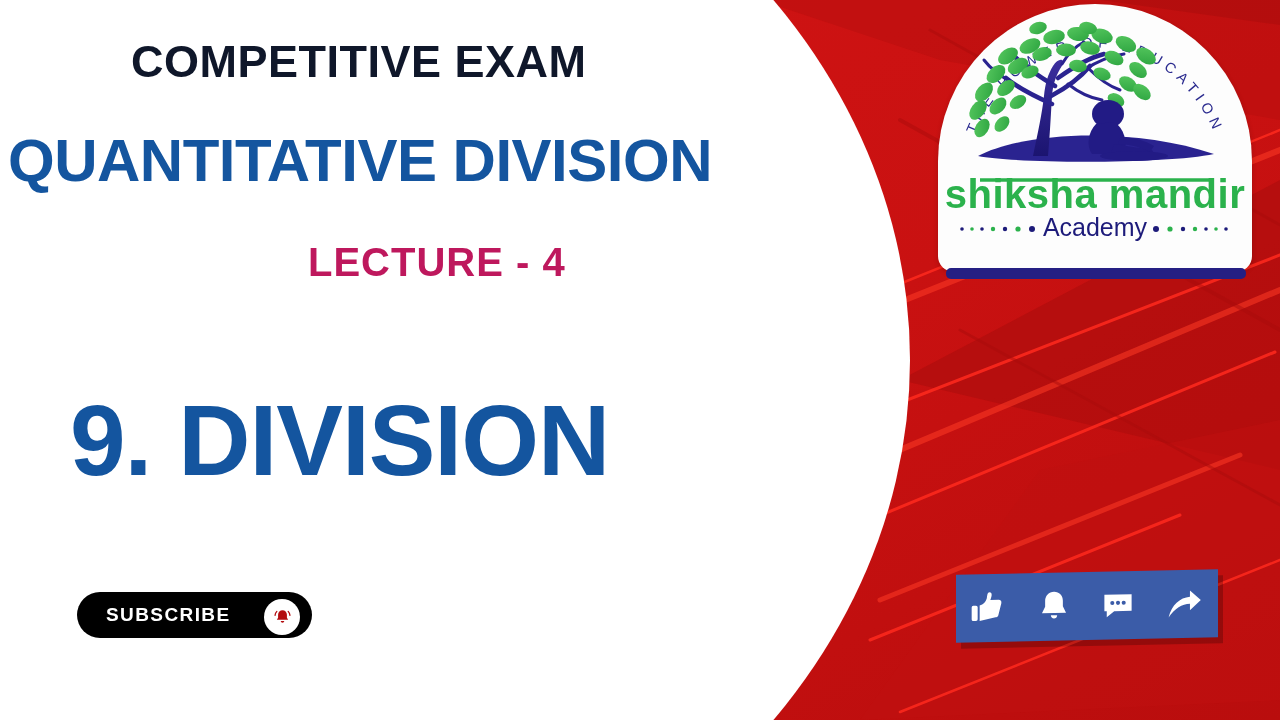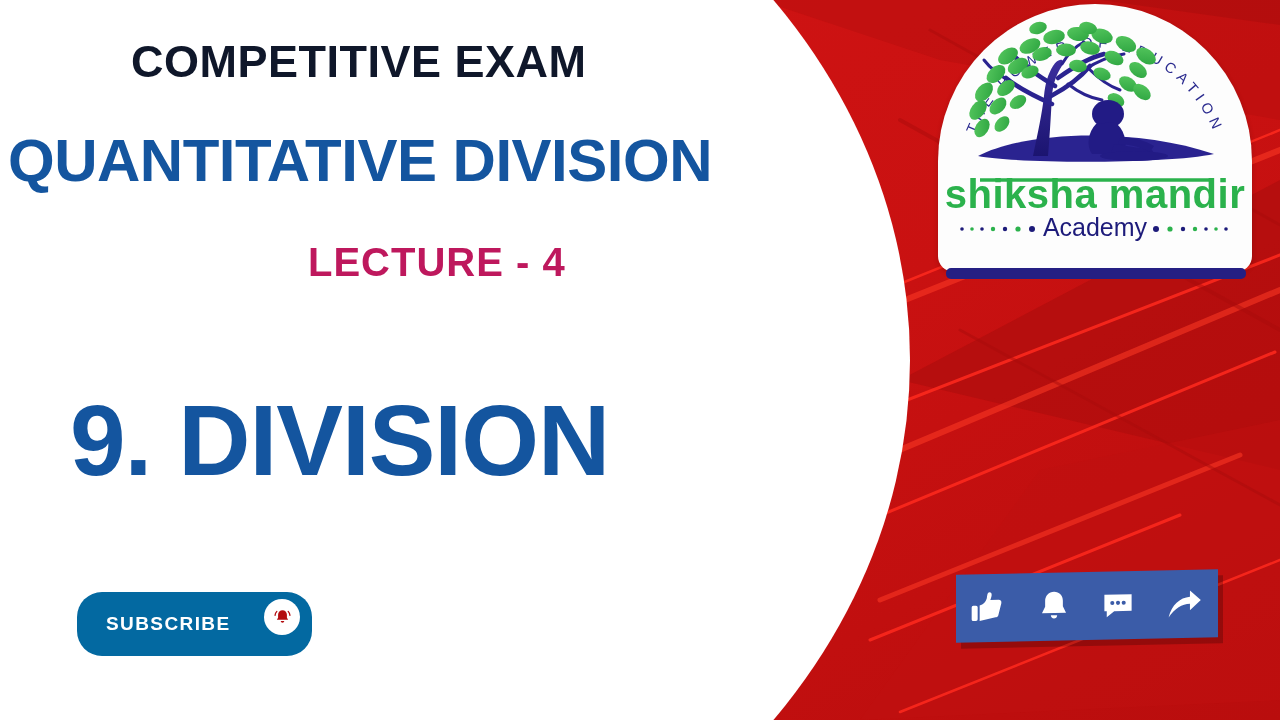--- a/index.html
+++ b/index.html
@@ -53,22 +53,22 @@
   .headline-main {
     position:absolute; left:70px; top:383px;
     font-size:100px; font-weight:bold; letter-spacing:-1px;
     color:#14559f; white-space:nowrap;
     font-family:"Liberation Sans", sans-serif;
   }
 
   
   .subscribe-btn {
     position:absolute; left:77px; top:592px;
-    width:235px; height:64px;
-    background:#0369a1;
+    width:235px; height:46px;
+    background:#000000;
     border-radius:25px;
     display:flex; align-items:center;
   }
   .subscribe-label {
     color:#ffffff; font-size:19px; font-weight:bold;
     letter-spacing:1.4px; margin-left:29px;
     font-family:"Liberation Sans", sans-serif;
   }
   .bell-circle {
     position:absolute; right:12px; top:7px;

